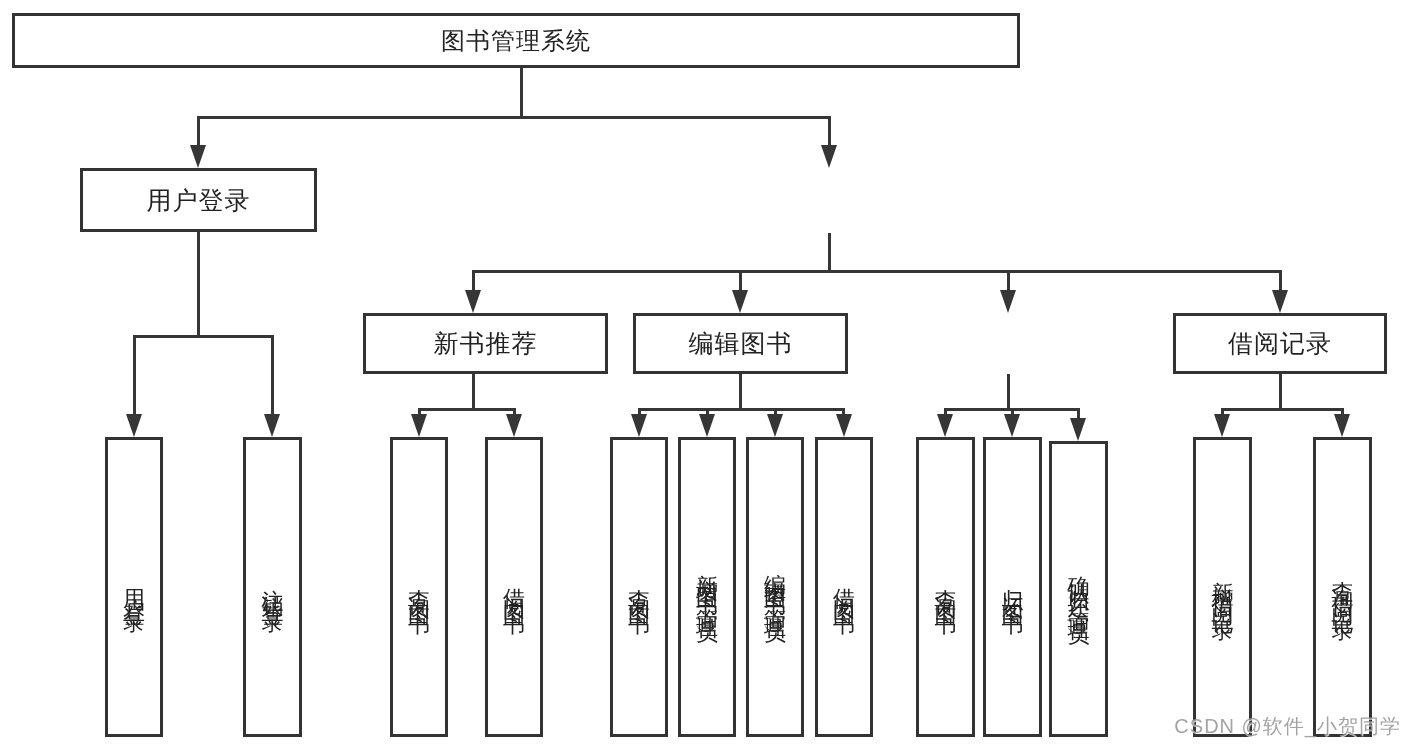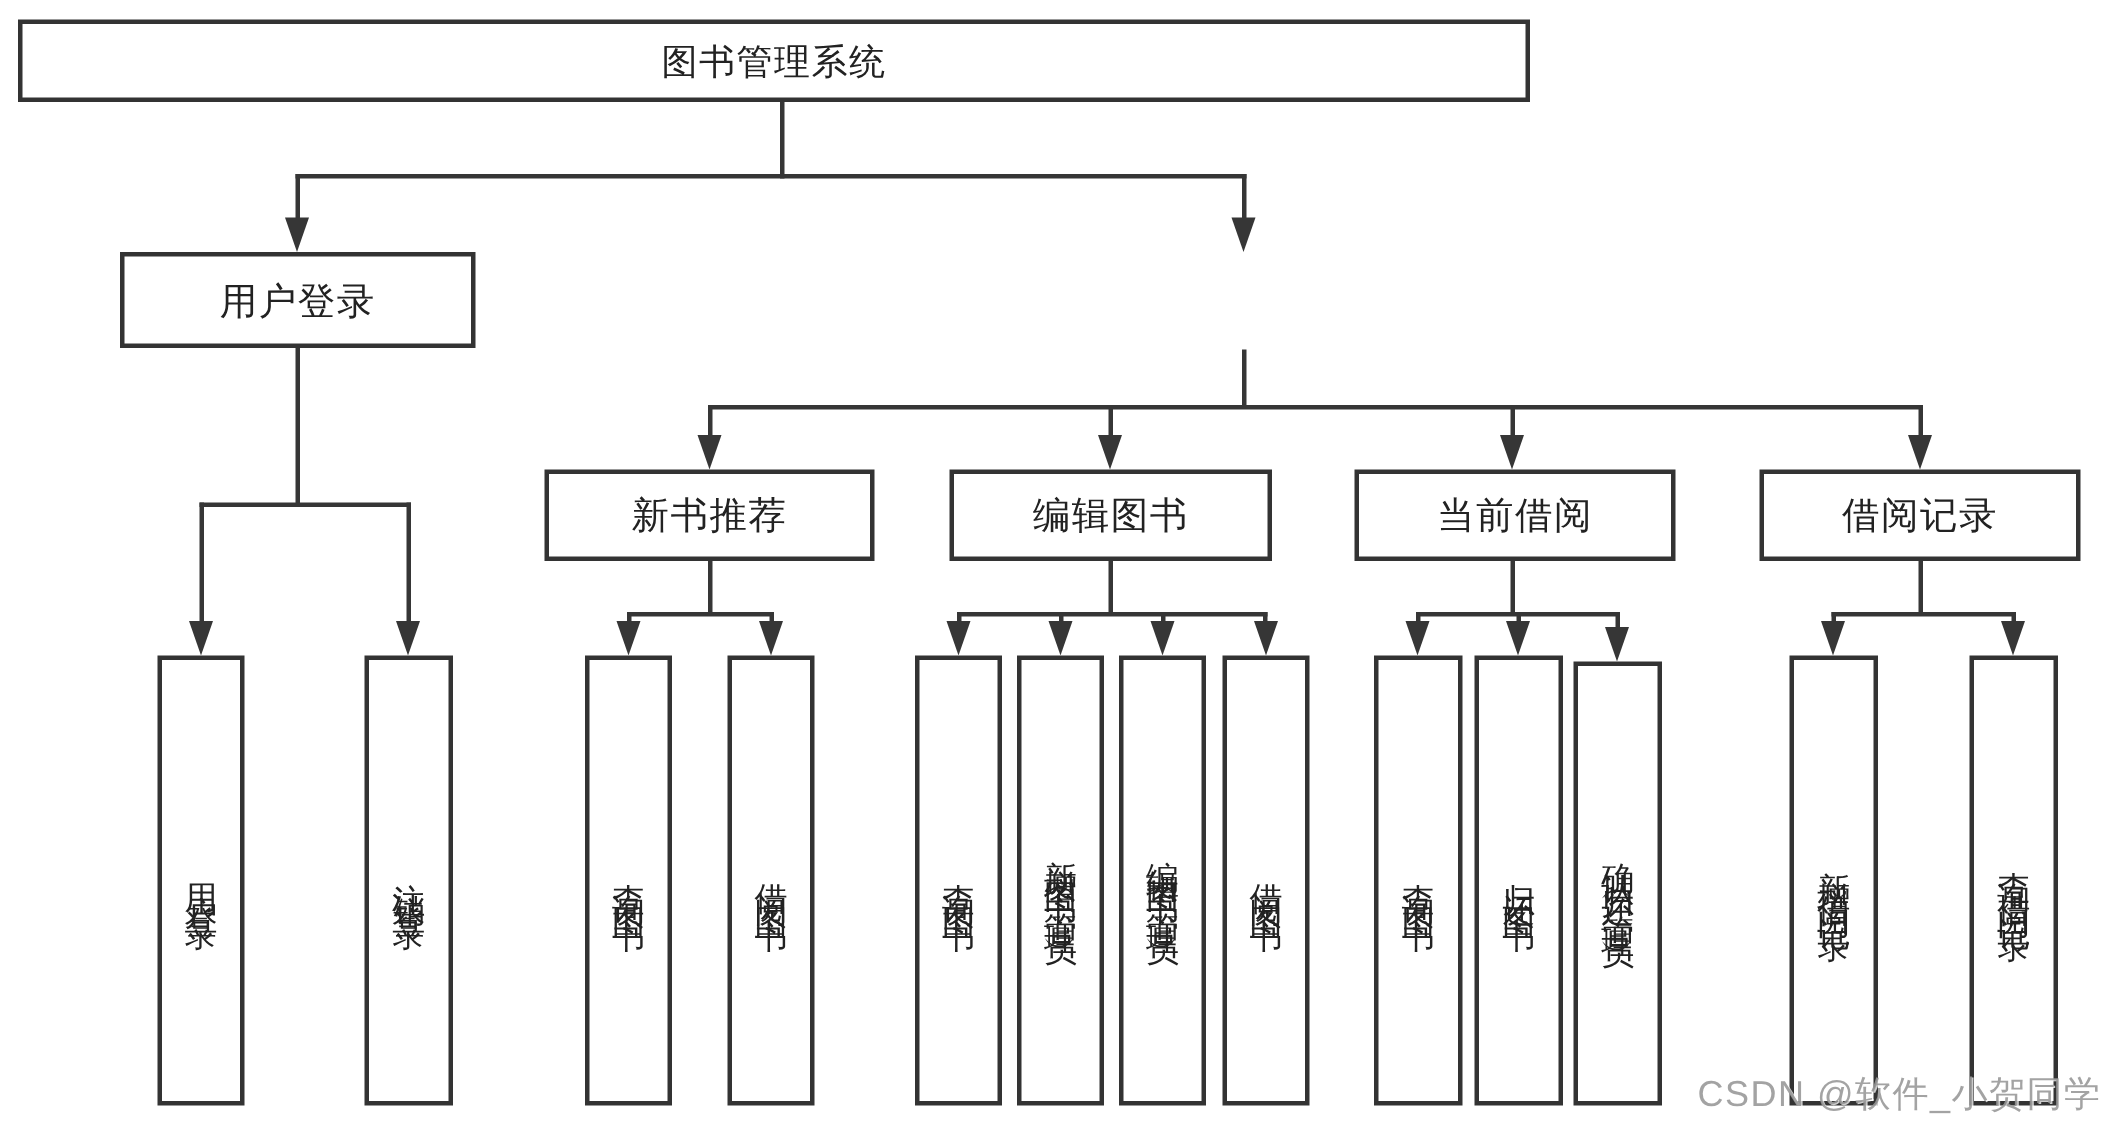--- a/index.html
+++ b/index.html
@@ -33,21 +33,21 @@
   .hl{position:absolute;height:3px;background:#363636;}
   .ar{
     position:absolute;width:0;height:0;
     border-style:solid;
     border-width:23px 8px 0 8px;
     border-color:#363636 transparent transparent transparent;
   }
   .wm{
     position:absolute;
     right:4px;top:713px;
-    font-size:24px;
+    font-size:20px;
     color:rgba(150,150,150,0.88);
     text-shadow:1px 1px 0 rgba(255,255,255,0.75);
     letter-spacing:1px;
     z-index:9;
     white-space:nowrap;
   }
 </style>
 </head>
 <body>
 
@@ -113,28 +113,25 @@
   <div class="ar" style="left:1334px;top:414px"></div>
 
   <div class="box title" style="left:12px;top:13px;width:1008px;height:55px">
     <span>图书管理系统</span>
   </div>
 
   <div class="box h" style="left:80px;top:168px;width:237px;height:64px">
     <span>用户登录</span>
   </div>
 
-  <div class="box h" style="left:363px;top:313px;width:220px;height:61px">
+  <div class="box h" style="left:363px;top:313px;width:245px;height:61px">
     <span>新书推荐</span>
   </div>
   <div class="box h" style="left:633px;top:313px;width:215px;height:61px">
     <span>编辑图书</span>
-  </div>
-  <div class="box h" style="left:903px;top:313px;width:214px;height:61px">
-    <span>当前借阅</span>
   </div>
   <div class="box h" style="left:1173px;top:313px;width:214px;height:61px">
     <span>借阅记录</span>
   </div>
 
   <div class="box leaf" style="left:105px;top:437px;width:58px;height:300px">
     <span class="v">用户登录</span>
   </div>
   <div class="box leaf" style="left:243px;top:437px;width:59px;height:300px">
     <span class="v">注销登录</span>

